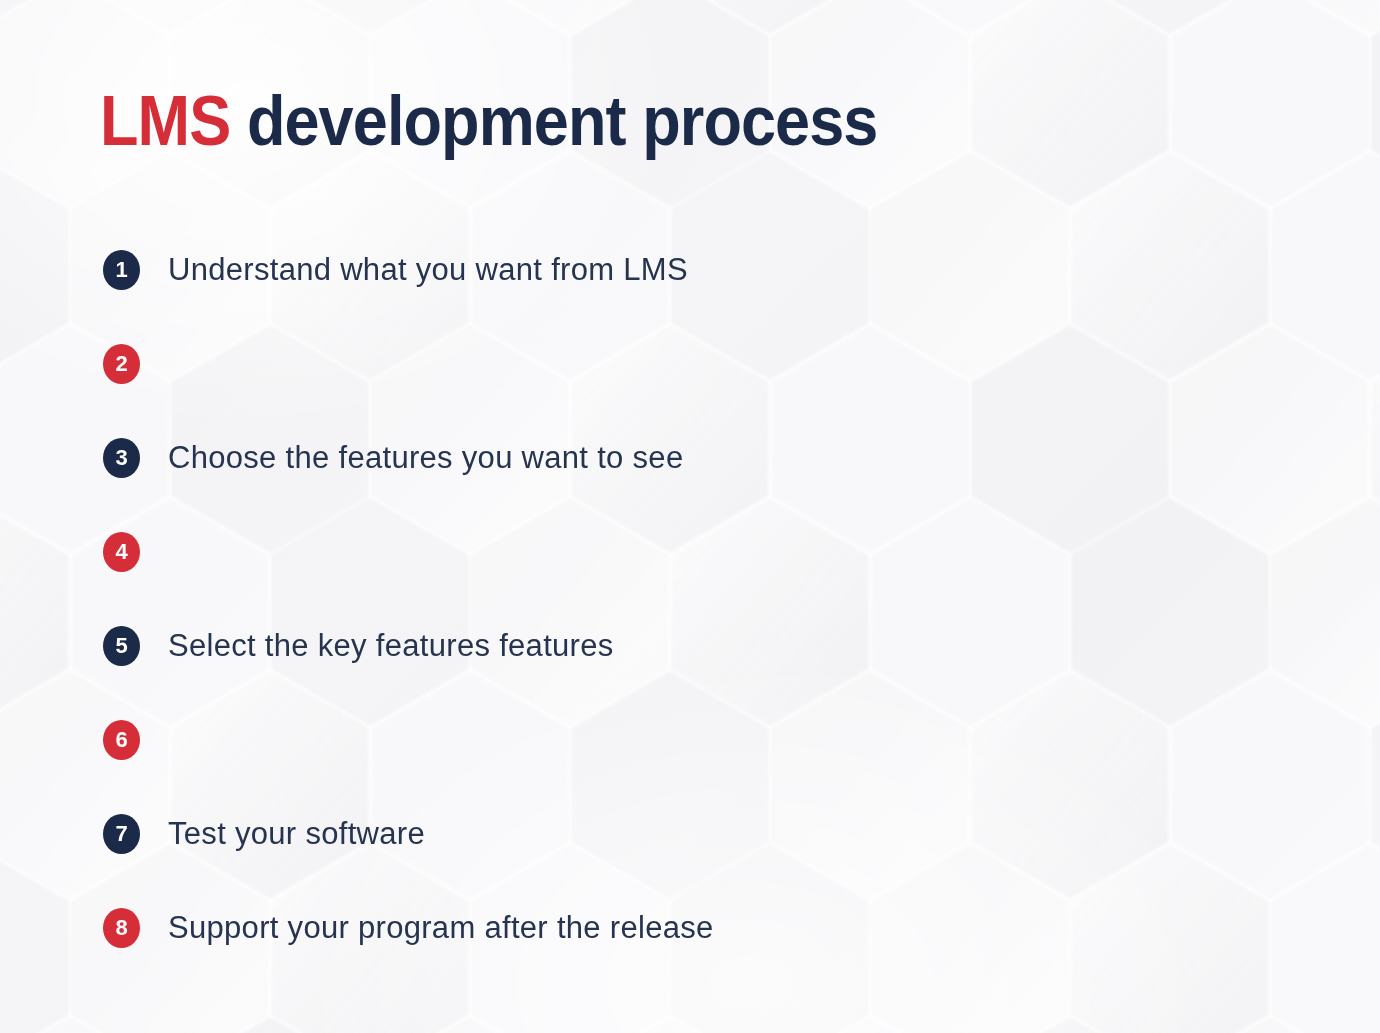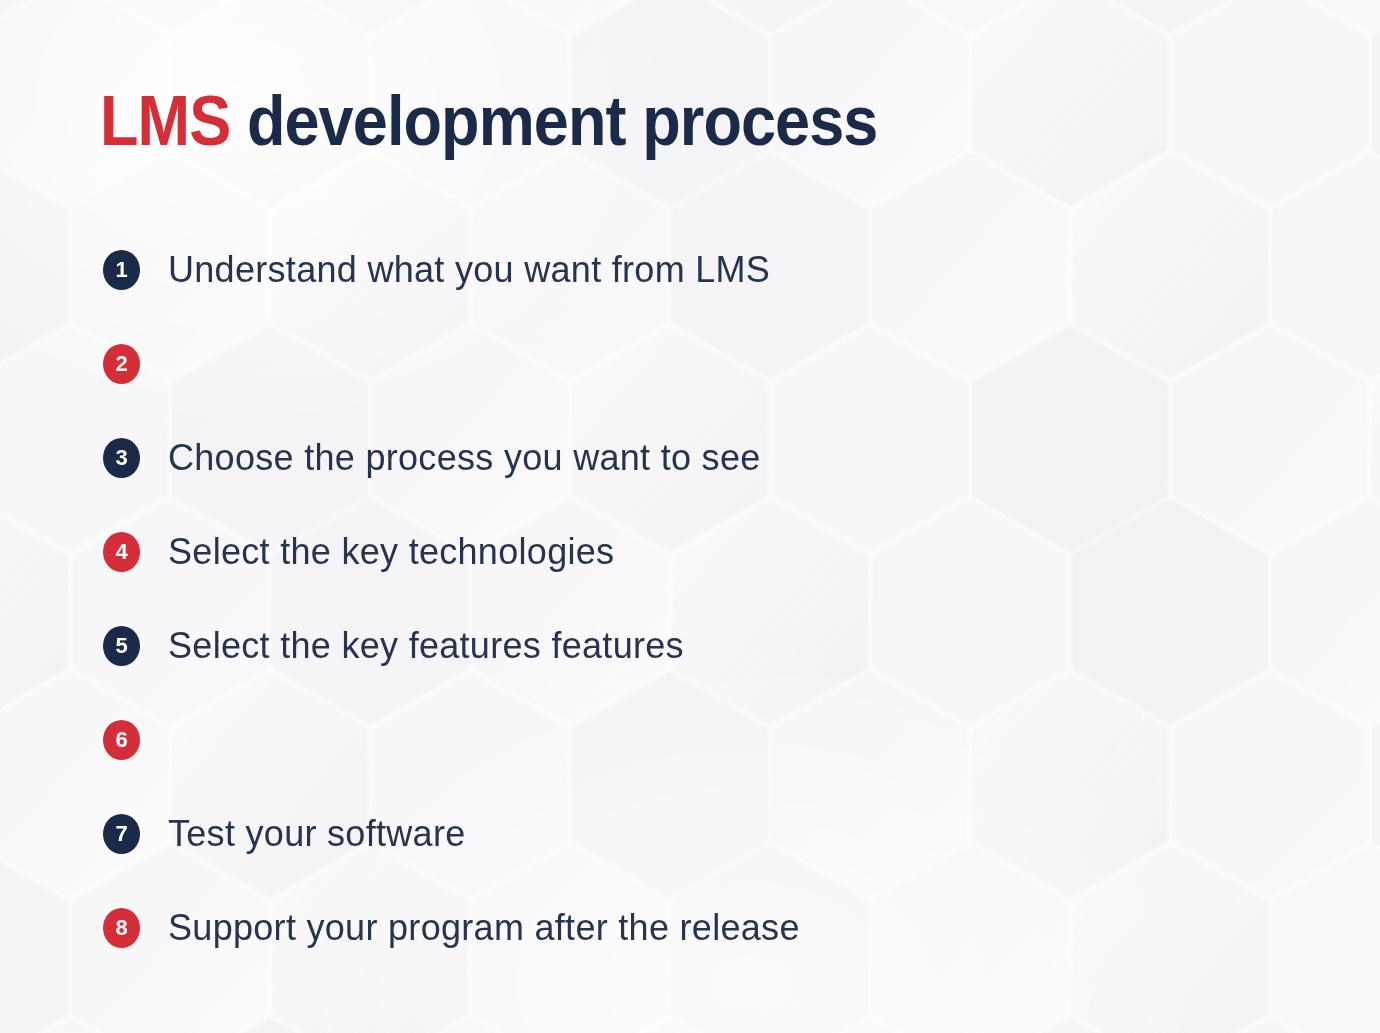--- a/index.html
+++ b/index.html
@@ -84,21 +84,21 @@
     color: #ffffff;
     font-size: 22px;
     font-weight: 700;
     margin-left: 3px;
   }
   .badge.navy { background: var(--navy); }
   .badge.red  { background: var(--red); }
 
   .step-label {
     margin-left: 28px;
-    font-size: 36px;
+    font-size: 31px;
     font-weight: 400;
     letter-spacing: 0.3px;
     color: var(--text);
     white-space: nowrap;
   }
 </style>
 </head>
 <body>
 
 <div class="canvas">
@@ -201,25 +201,24 @@
     <ul class="steps" id="stepsList">
         <li class="step-row">
           <span class="badge navy">1</span>
           <span class="step-label">Understand what you want from LMS</span>
         </li>
         <li class="step-row">
           <span class="badge red">2</span>
         </li>
         <li class="step-row">
           <span class="badge navy">3</span>
-          <span class="step-label">Choose the process you want to see</span>
+          <span class="step-label">Choose the features you want to see</span>
         </li>
         <li class="step-row">
           <span class="badge red">4</span>
-          <span class="step-label">Select the key technologies</span>
         </li>
         <li class="step-row">
           <span class="badge navy">5</span>
           <span class="step-label">Select the key features features</span>
         </li>
         <li class="step-row">
           <span class="badge red">6</span>
         </li>
         <li class="step-row">
           <span class="badge navy">7</span>

